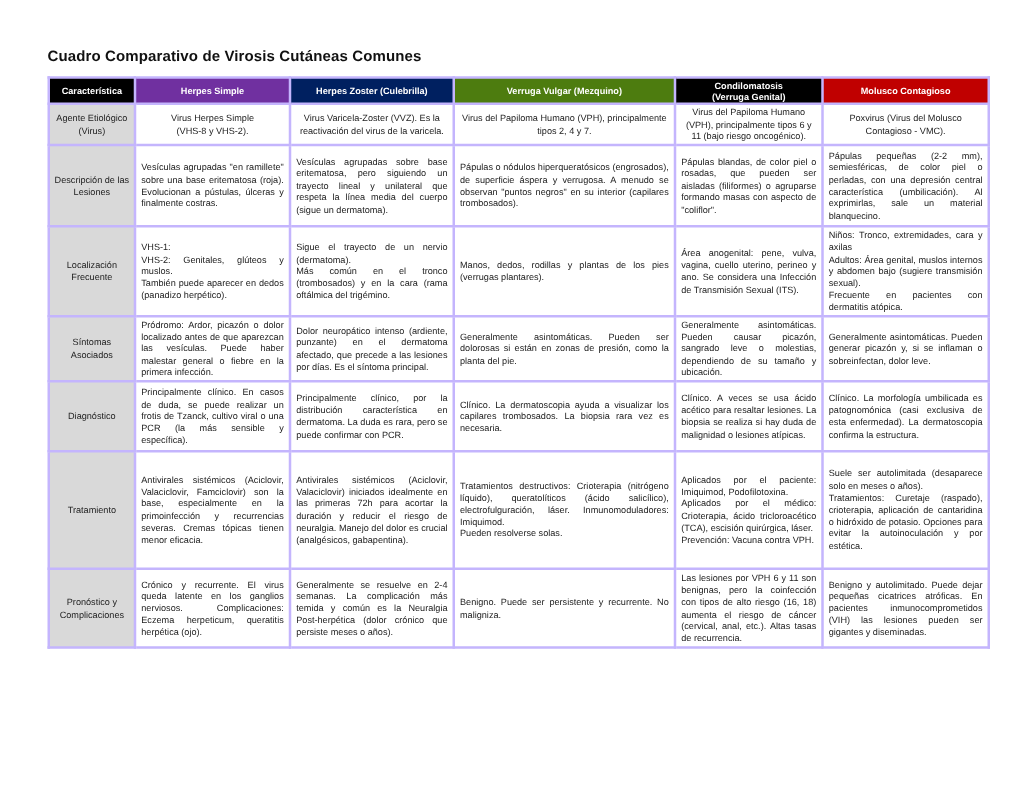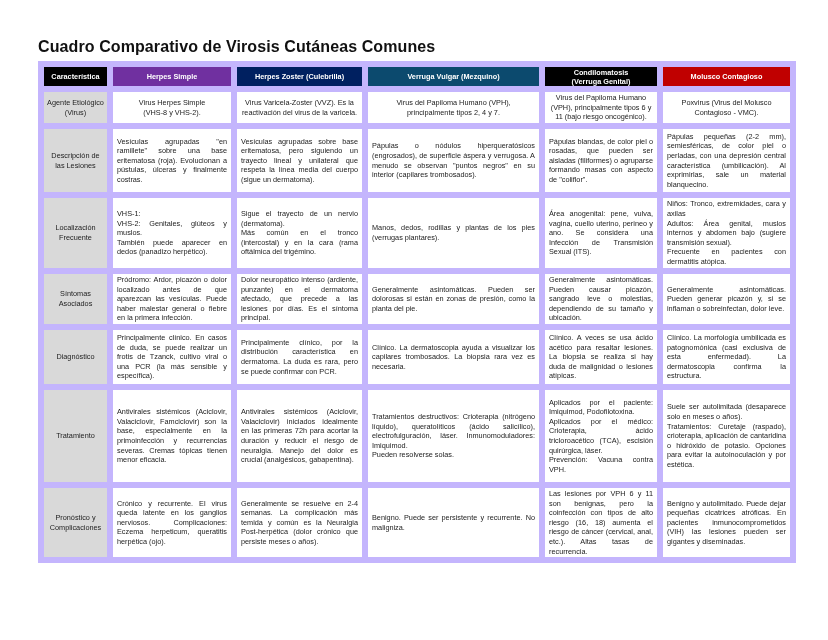--- a/index.html
+++ b/index.html
@@ -1,29 +1,29 @@
 <!DOCTYPE html>
 <html><head>
 <meta charset="utf-8">
 <style>
   html, body { margin:0; padding:0; background:#ffffff; }
   body { width:828px; height:640px; position:relative; overflow:hidden;
          font-family:"Liberation Sans", sans-serif; color:#222; }
-  .title { position:absolute; left:38px; top:38px; font-size:16px; font-weight:bold; color:#111; letter-spacing:0.1px;text-align:right; }
+  .title { position:absolute; left:38px; top:38px; font-size:12px; font-weight:bold; color:#111; letter-spacing:0.1px;text-align:right; }
   table { position:absolute; left:38px; top:61px; width:752px; border-collapse:collapse; table-layout:fixed; }
-  th, td { border:6px solid #c4b5fd; font-size:7.3px; line-height:9.6px; padding:1px 4px; vertical-align:middle; }
+  th, td { border:2px solid #c4b5fd; font-size:7.3px; line-height:9.6px; padding:1px 4px; vertical-align:middle; }
   th { color:#fff; font-weight:bold; text-align:center; height:19px; padding:0 3px; }
   td.label { background:#d9d9d9; font-weight:normal; text-align:center; color:#222; padding:1px 2px; }
   td.cell { text-align:justify; background:#fff; }
   td.center { text-align:center; }
   .pre { white-space:pre-line; }
   th.c0 { background:#000000; }
   th.c1 { background:#7030a0;margin-left:44px; }
   th.c2 { background:#002060; }
-  th.c3 { background:#0c4a6e;margin-top:12px; }
+  th.c3 { background:#4d7c0f;margin-top:12px; }
   th.c4 { background:#000000; line-height:9px; }
   th.c5 { background:#c00000; }
   tr.r0 td { height:29px; }
   tr.r1 td { height:61px; }
   tr.r2 td { height:68px;margin-top:18px; }
   tr.r3 td { height:48px; }
   tr.r4 td { height:52px; }
   tr.r5 td { height:90px; }
   tr.r6 td { height:59px; }
 </style>
@@ -69,21 +69,21 @@
       <td class="cell pre">Pápulas o nódulos hiperqueratósicos (engrosados), de superficie áspera y verrugosa. A menudo se observan "puntos negros" en su interior (capilares trombosados).</td>
       <td class="cell pre">Pápulas blandas, de color piel o rosadas, que pueden ser aisladas (filiformes) o agruparse formando masas con aspecto de "coliflor".</td>
       <td class="cell pre">Pápulas pequeñas (2-2 mm), semiesféricas, de color piel o perladas, con una depresión central característica (umbilicación). Al exprimirlas, sale un material blanquecino.</td>
     </tr>
     <tr class="r2">
       <td class="label">Localización Frecuente</td>
       <td class="cell pre">VHS-1:
 VHS-2: Genitales, glúteos y muslos.
 También puede aparecer en dedos (panadizo herpético).</td>
       <td class="cell pre">Sigue el trayecto de un nervio (dermatoma).
-Más común en el tronco (intercostal) y en la cara (rama oftálmica del trigémino.</td>
+Más común en el tronco (trombosados) y en la cara (rama oftálmica del trigémino.</td>
       <td class="cell pre">Manos, dedos, rodillas y plantas de los pies (verrugas plantares).</td>
       <td class="cell pre">Área anogenital: pene, vulva, vagina, cuello uterino, perineo y ano. Se considera una Infección de Transmisión Sexual (ITS).</td>
       <td class="cell pre">Niños: Tronco, extremidades, cara y axilas
 Adultos: Área genital, muslos internos y abdomen bajo (sugiere transmisión sexual).
 Frecuente en pacientes con dermatitis atópica.</td>
     </tr>
     <tr class="r3">
       <td class="label">Síntomas Asociados</td>
       <td class="cell pre">Pródromo: Ardor, picazón o dolor localizado antes de que aparezcan las vesículas. Puede haber malestar general o fiebre en la primera infección.</td>
       <td class="cell pre">Dolor neuropático intenso (ardiente, punzante) en el dermatoma afectado, que precede a las lesiones por días. Es el síntoma principal.</td>

